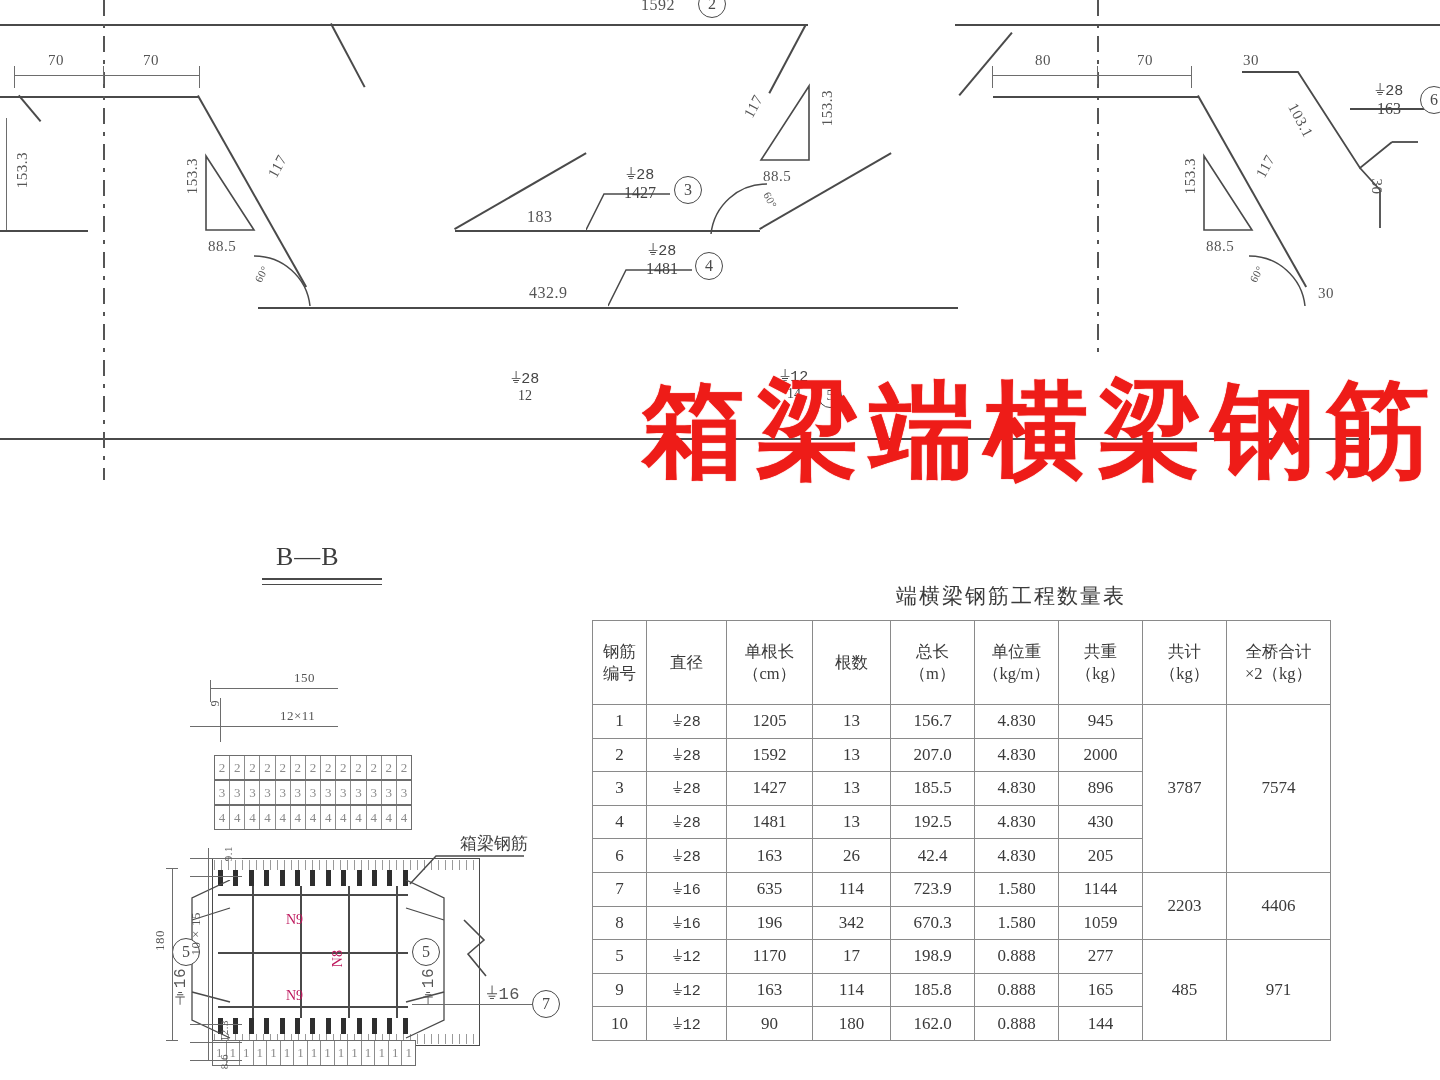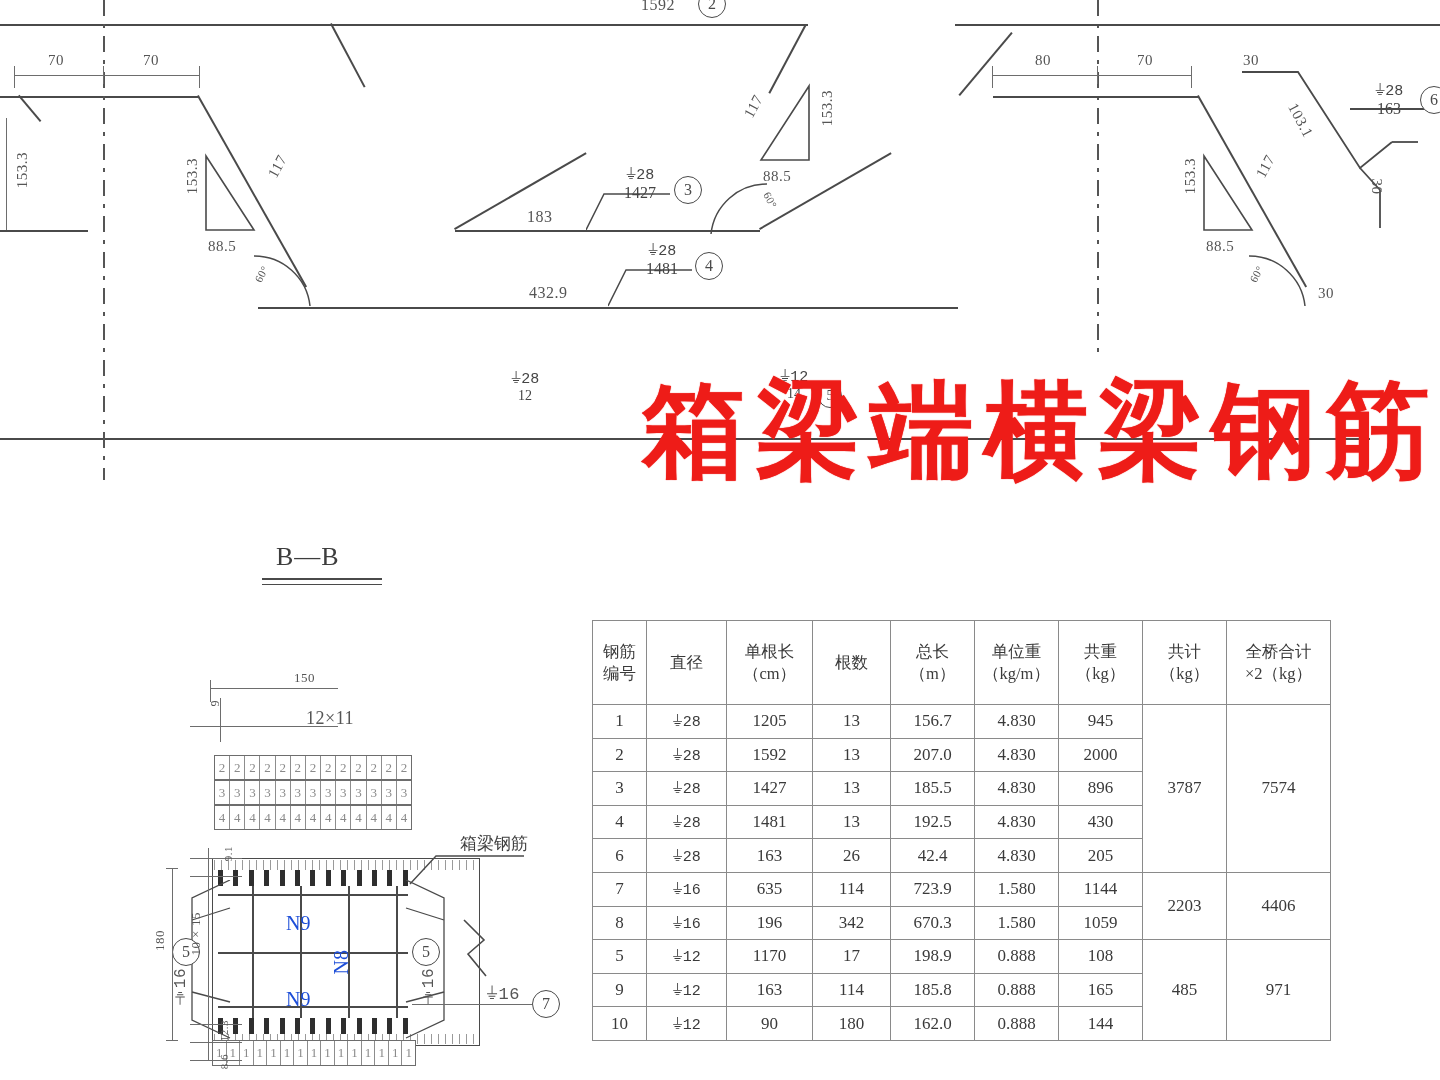--- a/index.html
+++ b/index.html
@@ -113,21 +113,21 @@
   .hatchband {
     position:absolute; background:
       repeating-linear-gradient(90deg,#9a9a9a 0 1.2px,transparent 1.2px 7px);
   }
   .teeth { position:absolute; display:flex; justify-content:space-between; }
   .teeth i { display:block; width:5px; background:#2e2e2e; }
   .note-label {
     position:absolute; font-size:17px; color:#3d3d3d;
     font-family:"Liberation Serif",serif; white-space:nowrap;
   }
-  .nlbl { position:absolute; color:#1d4ed8; font-size:20px; font-family:"Liberation Serif",serif; }
+  .nlbl { position:absolute; color:#be185d; font-size:14px; font-family:"Liberation Serif",serif; }
 </style>
 </head>
 <body>
 
 <div id="root">
 
   <div class="cad" style="left:0;top:0;width:1440px;height:360px;">
 
     <div class="ln hln" style="left:0;top:24px;width:344px;"></div>
 
@@ -290,21 +290,21 @@
   <div class="bb-underline2" style="left:262px;top:584px;width:120px;"></div>
 
   <div class="cad" style="left:90px;top:600px;width:500px;height:470px;">
 
     <div class="ln thin hln" style="left:120px;top:88px;width:128px;height:1.2px;"></div>
     <div class="ln thin vln" style="left:120px;top:80px;height:22px;width:1.2px;"></div>
     <div class="dim-text" style="left:204px;top:70px;font-size:13px;">150</div>
 
     <div class="ln thin hln" style="left:132px;top:126px;width:116px;height:1.2px;"></div>
     <div class="ln thin vln" style="left:130px;top:98px;height:44px;width:1.2px;"></div>
-    <div class="dim-text" style="left:216px;top:108px;font-size:18px;">12×11</div>
+    <div class="dim-text" style="left:190px;top:108px;font-size:13px;">12×11</div>
     <div class="dim-text vert" style="left:118px;top:100px;font-size:12px;">9</div>
     <div class="ln thin hln" style="left:100px;top:126px;width:32px;height:1.2px;"></div>
 
     <div class="comb" style="left:124px;top:155px;width:198px;height:25px;">
         <div class="cell" style="flex: 1 1 0%;">2</div>
         <div class="cell" style="flex: 1 1 0%;">2</div>
         <div class="cell" style="flex: 1 1 0%;">2</div>
         <div class="cell" style="flex: 1 1 0%;">2</div>
         <div class="cell" style="flex: 1 1 0%;">2</div>
         <div class="cell" style="flex: 1 1 0%;">2</div>
@@ -458,20 +458,21 @@
     <div class="ln thin hln" style="left:100px;top:424px;width:52px;height:1.2px;"></div>
     <div class="ln thin hln" style="left:100px;top:442px;width:52px;height:1.2px;"></div>
     <div class="ln thin hln" style="left:100px;top:460px;width:52px;height:1.2px;"></div>
     <div class="dim-text vert" style="left:62px;top:330px;font-size:13px;">180</div>
     <div class="dim-text vert" style="left:98px;top:312px;font-size:13px;">10×15</div>
     <div class="dim-text vert" style="left:132px;top:246px;font-size:11px;">9.1</div>
     <div class="dim-text vert" style="left:128px;top:420px;font-size:11px;">12.3</div>
     <div class="dim-text vert" style="left:128px;top:454px;font-size:11px;">8.6</div>
   </div>
 
+  <div class="tbl-title">端横梁钢筋工程数量表</div>
   <div id="qty-table-wrap">
     <table class="qty">
       <thead>
         <tr>
           <th class="c0">
             <div>钢筋</div>
             <div>编号</div>
           </th>
           <th class="c1">
             <div>直径</div>
@@ -573,21 +574,21 @@
             <td class="c5">1.580</td>
             <td class="c6">1059</td>
           </tr>
           <tr>
             <td class="c0">5</td>
             <td class="c1"><span class="phi">⏚12</span></td>
             <td class="c2">1170</td>
             <td class="c3">17</td>
             <td class="c4">198.9</td>
             <td class="c5">0.888</td>
-            <td class="c6">108</td>
+            <td class="c6">277</td>
             <td class="c7" rowspan="3">485</td>
             <td class="c8" rowspan="3">971</td>
           </tr>
           <tr>
             <td class="c0">9</td>
             <td class="c1"><span class="phi">⏚12</span></td>
             <td class="c2">163</td>
             <td class="c3">114</td>
             <td class="c4">185.8</td>
             <td class="c5">0.888</td>

